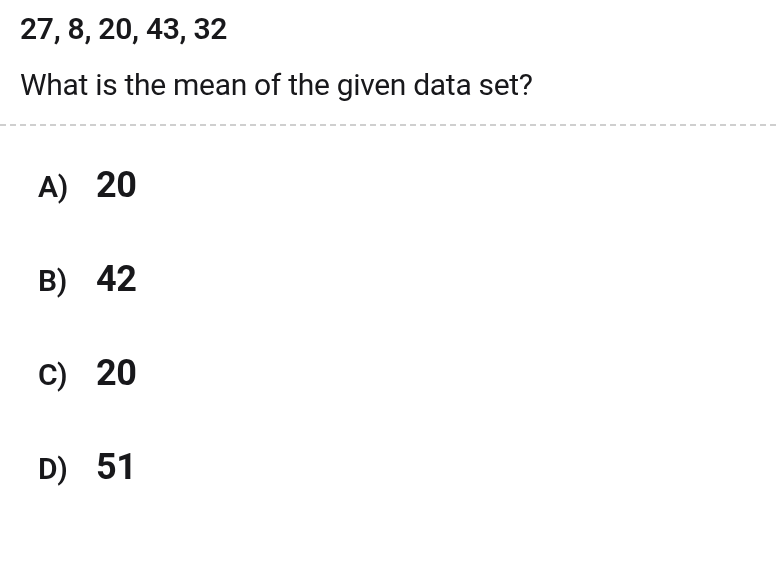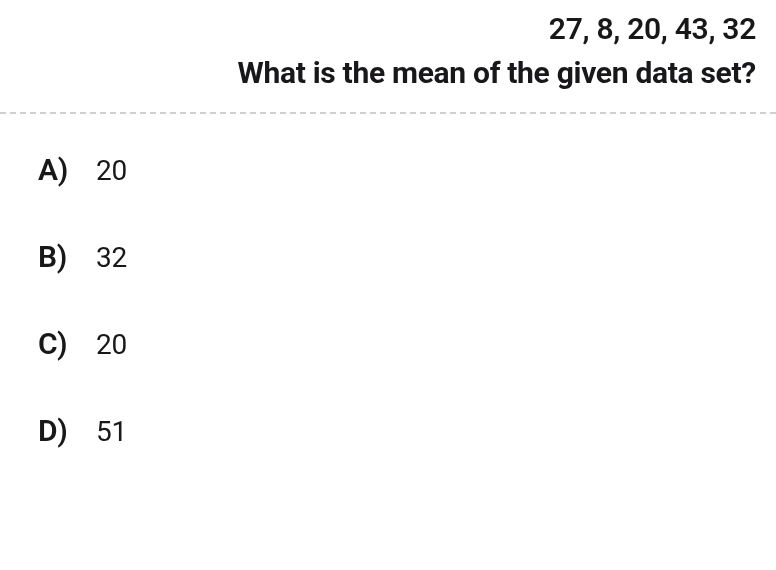--- a/index.html
+++ b/index.html
@@ -10,34 +10,33 @@
     body {
       font-family: -apple-system, BlinkMacSystemFont, "Segoe UI", Roboto, Helvetica, Arial, sans-serif;
       background: #ffffff;
       width: 776px;
       height: 570px;
       padding: 0;
       color: #18181b;
     }
     .question-container {
       padding: 8px 20px 0 20px;
-      text-align: right;
     }
     .data-set {
       font-size: 30px;
       font-weight: 600;
       line-height: 1.4;
       letter-spacing: -0.3px;
     }
     .question-text {
       font-size: 30px;
-      font-weight: 700;
+      font-weight: 400;
       line-height: 1.4;
       letter-spacing: -0.3px;
-      margin-top: 2px;
+      margin-top: 14px;
     }
     .divider {
       border: none;
       border-top: 2px dashed #cfcfcf;
       margin: 18px 0 0 0;
       width: 100%;
     }
     .options-container {
       padding: 38px 20px 0 38px;
     }
@@ -47,43 +46,43 @@
       margin-bottom: 52px;
       cursor: pointer;
     }
     .option-letter {
       font-size: 30px;
       font-weight: 600;
       width: 58px;
       letter-spacing: -0.3px;
     }
     .option-value {
-      font-size: 28px;
-      font-weight: 400;
+      font-size: 36px;
+      font-weight: 700;
       letter-spacing: -0.3px;
     }
   </style>
 </head>
 <body>
 
 <div class="question-container">
   <div class="data-set">27, 8, 20, 43, 32</div>
   <div class="question-text">What is the mean of the given data set?</div>
 </div>
 
 <hr class="divider">
 
 <div class="options-container">
   <div class="option-row">
     <span class="option-letter">A)</span>
     <span class="option-value">20</span>
   </div>
   <div class="option-row">
     <span class="option-letter">B)</span>
-    <span class="option-value">32</span>
+    <span class="option-value">42</span>
   </div>
   <div class="option-row">
     <span class="option-letter">C)</span>
     <span class="option-value">20</span>
   </div>
   <div class="option-row">
     <span class="option-letter">D)</span>
     <span class="option-value">51</span>
   </div>
 </div>

